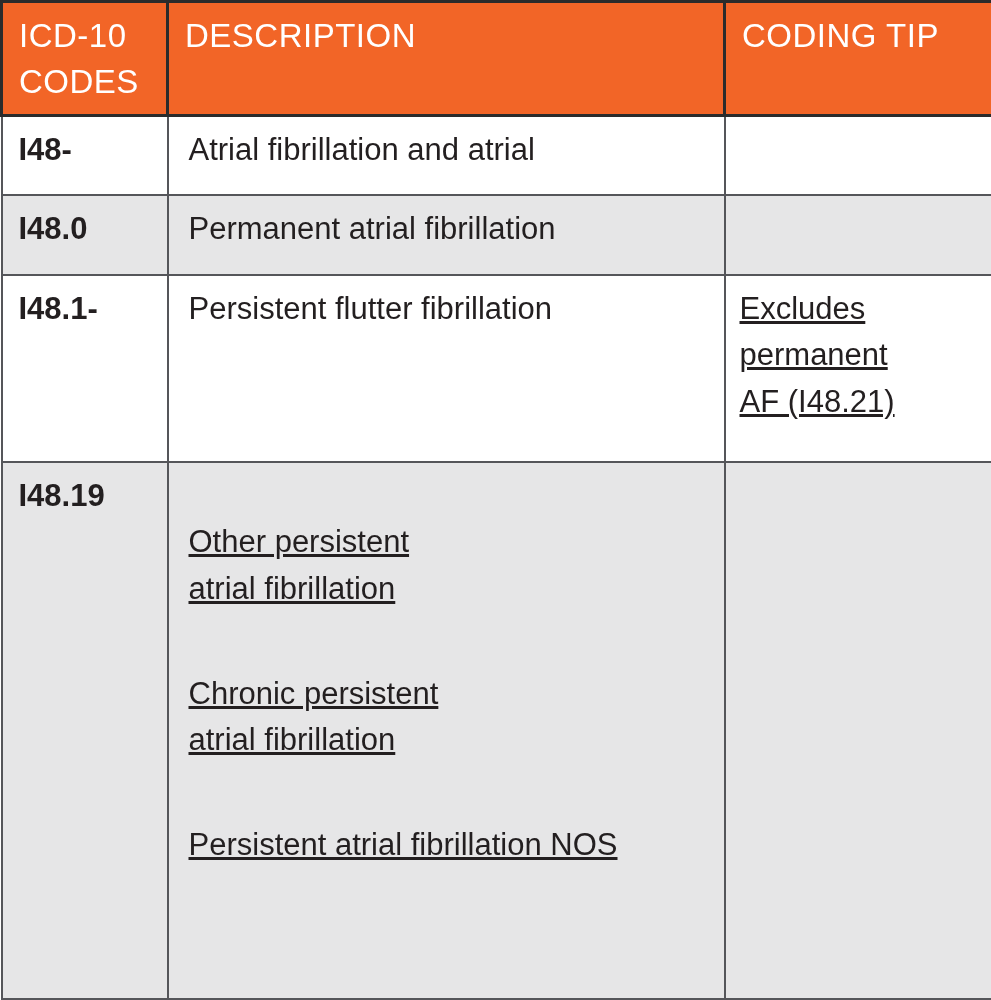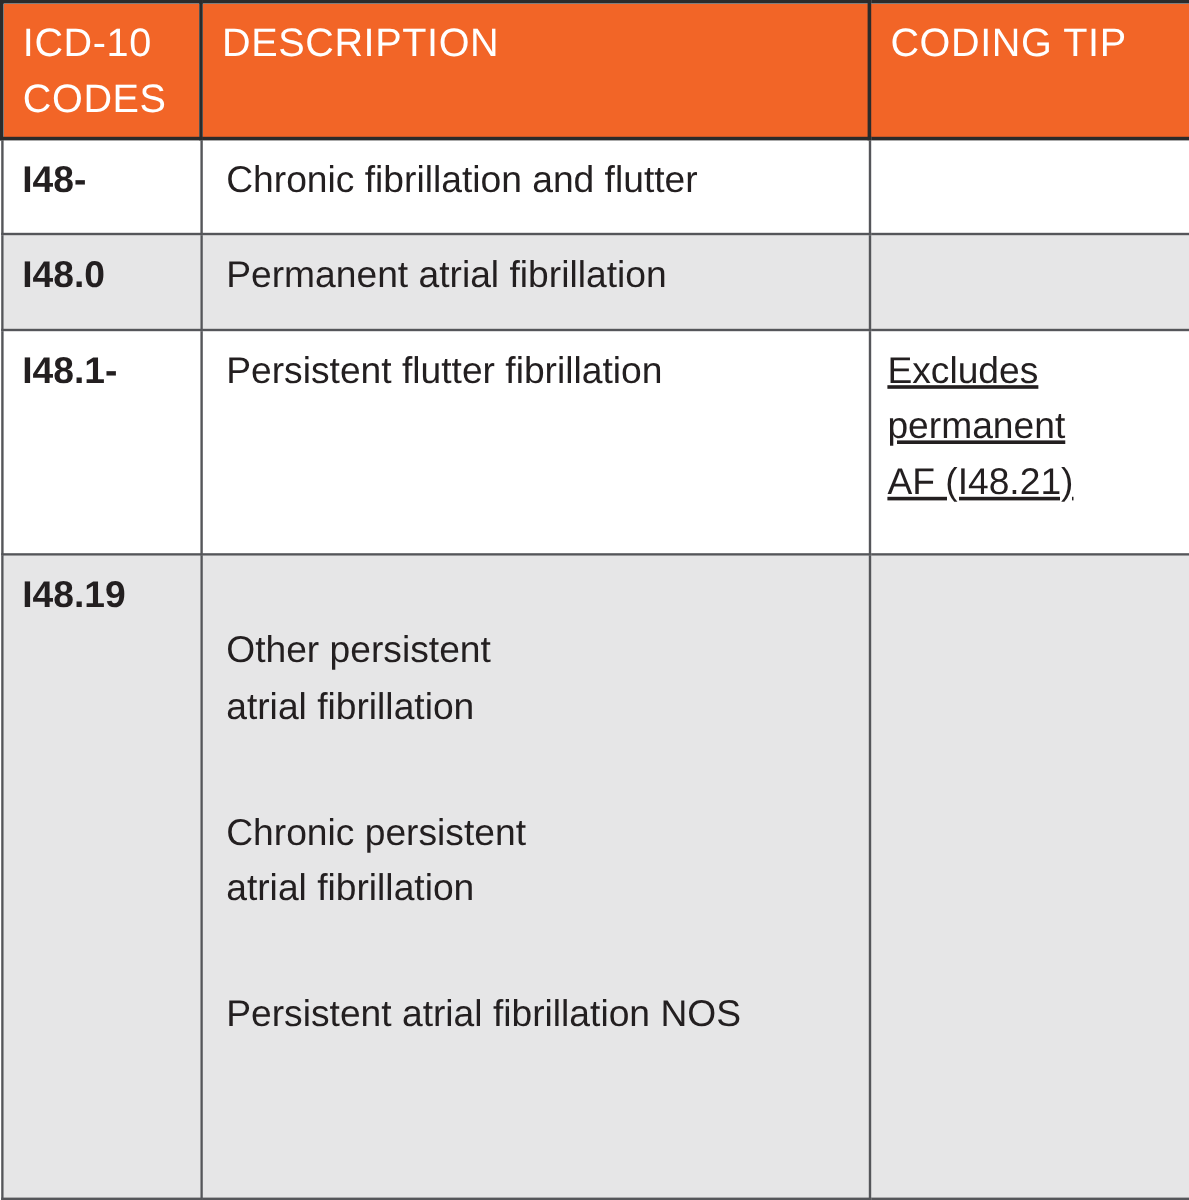--- a/index.html
+++ b/index.html
@@ -46,21 +46,21 @@
     border:2px solid var(--border);
     background:var(--row-plain-bg);
     font-size:31px;
     line-height:1.5;
     padding:10px 12px 10px 16px;
   }
   tr.shaded td{background:var(--row-shaded-bg);}
   td.code{font-weight:bold;}
   td.desc{padding-left:20px;}
   td.tip{padding-left:14px;text-decoration:underline;}
-  .para{margin:0 0 12px 0;}
+  .para{margin:0 0 12px 0;text-decoration:underline;}
   .para:last-child{margin-bottom:0;}
   
   tr.hdr{height:103px;}
   tr.r0{height:66px;padding-left:16px;}
   tr.r1{height:66px;}
   tr.r2{height:151px;}
   tr.r3{height:102px;}
   tr.r4{height:63px;}
   tr.r5{height:247px;}
 </style>
@@ -77,21 +77,21 @@
     <tr class="hdr">
       <th>ICD-10
 CODES</th>
       <th>DESCRIPTION</th>
       <th>CODING TIP</th>
     </tr>
   </thead>
   <tbody>
     <tr class="r0">
       <td class="code">I48-</td>
-      <td class="desc">Chronic fibrillation and flutter</td>
+      <td class="desc">Atrial fibrillation and atrial</td>
       <td class="tip"></td>
     </tr>
     <tr class="r1 shaded">
       <td class="code">I48.0</td>
       <td class="desc">Permanent atrial fibrillation</td>
       <td class="tip"></td>
     </tr>
     <tr class="r2">
       <td class="code">I48.1-</td>
       <td class="desc">Persistent flutter fibrillation</td>

